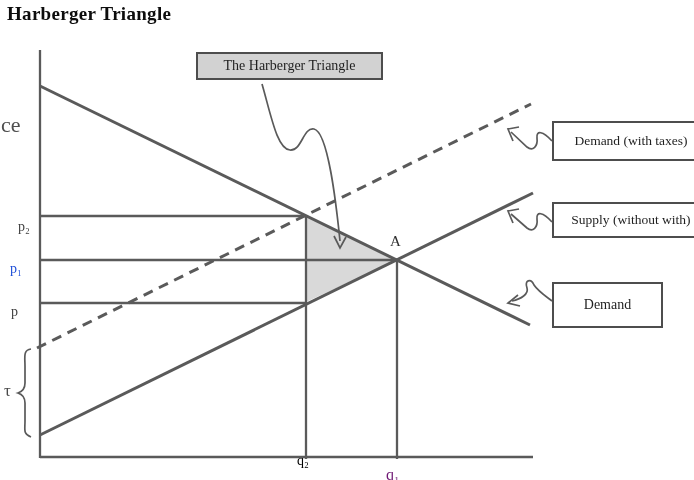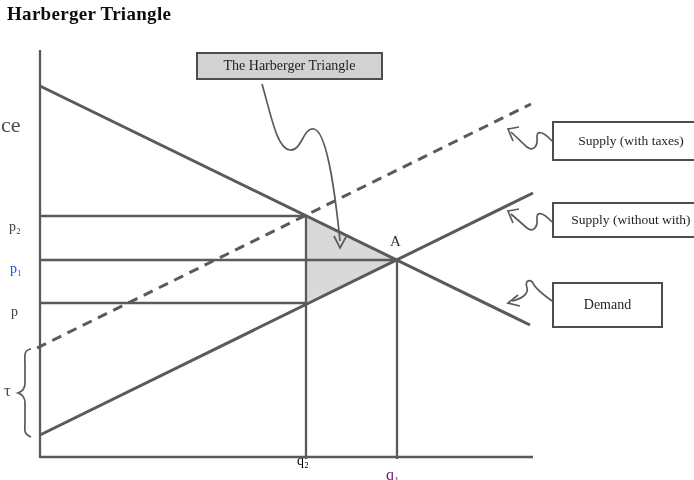--- a/index.html
+++ b/index.html
@@ -24,21 +24,21 @@
   .fill-triangle { fill: var(--triangle-fill, #d9d9d9); stroke: none; }
 
   .lbl { position: absolute; white-space: nowrap; line-height: 1; }
 
   .page-title {
     left: 7px; top: 4px;
     font-size: 19px; font-weight: bold; color: #0d0d0d;
     letter-spacing: 0.3px;
   }
   .price-lbl { left: 1px; top: 114px; font-size: 22px; color: #4f4f4f; }
-  .p2-lbl { left: 9px;  top: 220px; font-size: 14px; color: #3f3f3f; }
+  .p2-lbl { left: 18px;  top: 220px; font-size: 14px; color: #3f3f3f; }
   .p1-lbl { left: 10px; top: 262px; font-size: 14px; color: #1d4ed8; }
   .p-lbl  { left: 11px; top: 305px; font-size: 14px; color: #3f3f3f; }
   .tau-lbl { left: 4px; top: 382px; font-size: 17px; color: #4a4a4a; }
   .a-lbl  { left: 390px; top: 234px; font-size: 15px; color: #2e2e2e; }
   .q2-lbl { left: 297px; top: 454px; font-size: 14px; color: #000000; }
   .q1-lbl { left: 386px; top: 467px; font-size: 16px; color: #701a75; }
 
   .tagbox {
     position: absolute;
     border: 2px solid #4d4d4d;
@@ -100,21 +100,21 @@
   <span class="lbl tau-lbl">τ</span>
   <span class="lbl a-lbl">A</span>
   <span class="lbl q2-lbl">q₂</span>
   <span class="lbl q1-lbl">q₁</span>
 
   <div class="tagbox callout-box">
     <span>The Harberger Triangle</span>
   </div>
 
   <div class="tagbox supply-tax-box">
-    <span>Supply (with taxes)</span>
+    <span>Demand (with taxes)</span>
   </div>
 
   <div class="tagbox supply-notax-box">
     <span>Supply (without with)</span>
   </div>
 
   <div class="tagbox demand-box">
     <span>Demand</span>
   </div>
 

